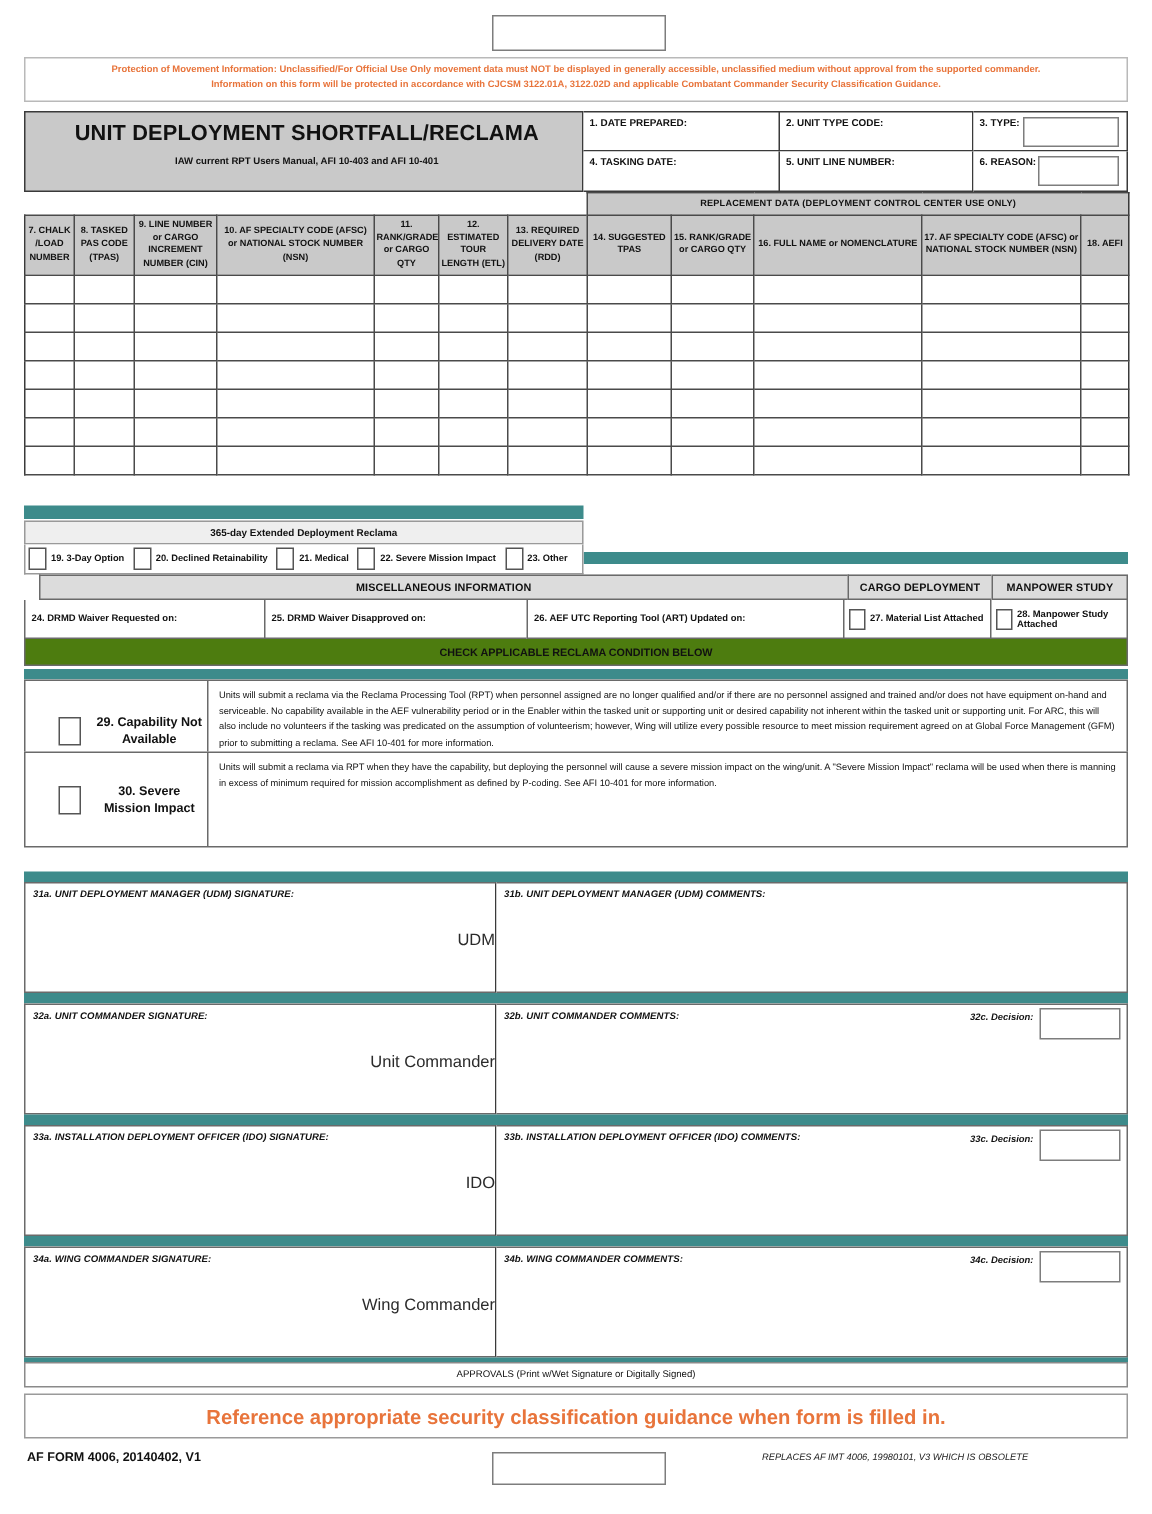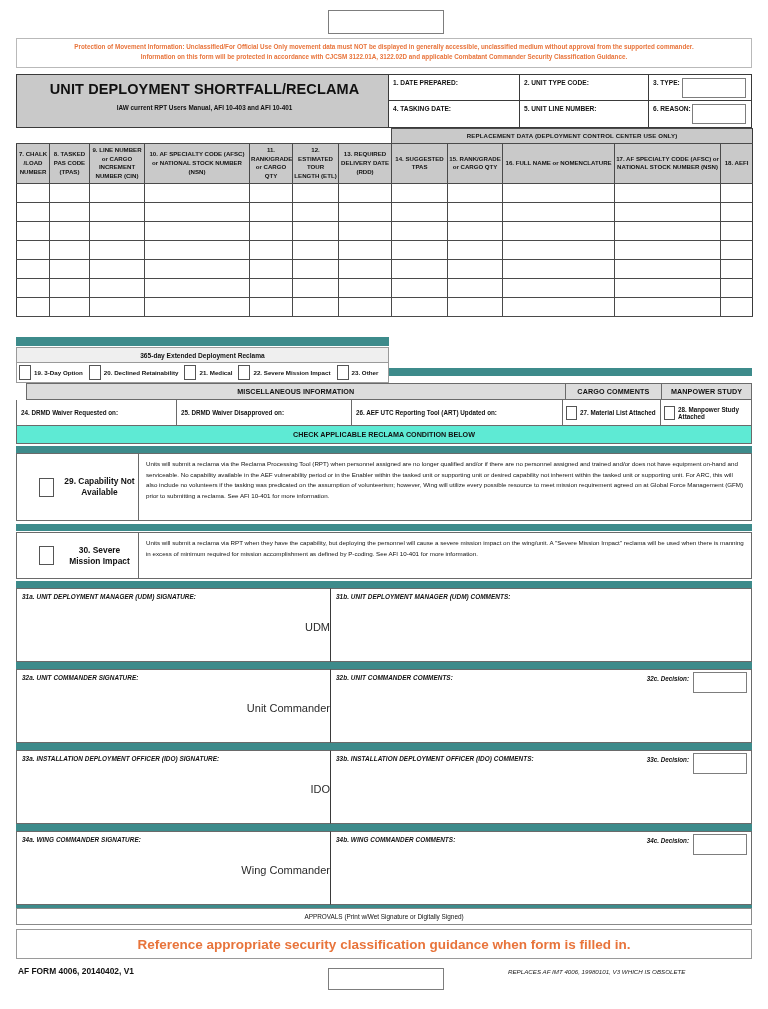--- a/index.html
+++ b/index.html
@@ -196,21 +196,21 @@
   .m-26 { width: 211px; }
   .m-27 { width: 98px; padding-left: 0; }
   .m-28 { width: 92px; border-right: 1px solid #6a6a6a; padding-left: 0;}
   .cb-sm { width: 11px; height: 14px; border: 1.2px solid #555; background: #fff; flex: none; margin: 0 3px; }
   .checkline {
     position: absolute;
     left: 16px; top: 426px;
     width: 736px; height: 18px;
     border: 1px solid #6a6a6a;
     border-top: none;
-    background: #5eead4;
+    background: #4d7c0f;
     font-size: 7.2px; font-weight: bold; color: #111;
     display: flex; align-items: center; justify-content: center;
   }
 
   
   .cond {
     position: absolute;
     left: 16px;
     width: 736px;
     display: flex;
@@ -508,21 +508,21 @@
     <span class="opt-label">21. Medical</span>
     <span class="cb"></span>
     <span class="opt-label">22. Severe Mission Impact</span>
     <span class="cb"></span>
     <span class="opt-label">23. Other</span>
   </div>
 
   <div class="misc">
     <div class="misc-head">
       <div class="misc-head-cell mh-main">MISCELLANEOUS INFORMATION</div>
-      <div class="misc-head-cell mh-cargo">CARGO COMMENTS</div>
+      <div class="misc-head-cell mh-cargo">CARGO DEPLOYMENT</div>
       <div class="misc-head-cell mh-manp">MANPOWER STUDY</div>
     </div>
     <div class="misc-row">
       <div class="misc-cell m-24">
         <span>24. DRMD Waiver Requested on:</span>
       </div>
       <div class="misc-cell m-25">
         <span>25. DRMD Waiver Disapproved on:</span>
       </div>
       <div class="misc-cell m-26">
@@ -545,21 +545,21 @@
   <div class="cond" style="top:453px;height:68px">
     <div class="cond-cb">
       <span class="cb"></span>
     </div>
     <div class="cond-label">29. Capability Not Available</div>
     <div class="cond-text">Units will submit a reclama via the Reclama Processing Tool (RPT) when personnel assigned are no longer qualified and/or if there are no personnel assigned and trained and/or does not have equipment on-hand and serviceable. No capability available in the AEF vulnerability period or in the Enabler within the tasked unit or supporting unit or desired capability not inherent within the tasked unit or supporting unit. For ARC, this will also include no volunteers if the tasking was predicated on the assumption of volunteerism; however, Wing will utilize every possible resource to meet mission requirement agreed on at Global Force Management (GFM) prior to submitting a reclama. See AFI 10-401 for more information.</div>
   </div>
 
   <div class="bar-full teal" style="top:524px"></div>
 
-  <div class="cond" style="top:532px;height:47px">
+  <div class="cond" style="top:501px;height:64px">
     <div class="cond-cb">
       <span class="cb"></span>
     </div>
     <div class="cond-label">30. Severe Mission Impact</div>
     <div class="cond-text">Units will submit a reclama via RPT when they have the capability, but deploying the personnel will cause a severe mission impact on the wing/unit. A "Severe Mission Impact" reclama will be used when there is manning in excess of minimum required for mission accomplishment as defined by P-coding. See AFI 10-401 for more information.</div>
   </div>
 
   <div class="bar-full teal" style="top:581px"></div>
 
   <div class="sigblock" style="top:588px;height:74px">

